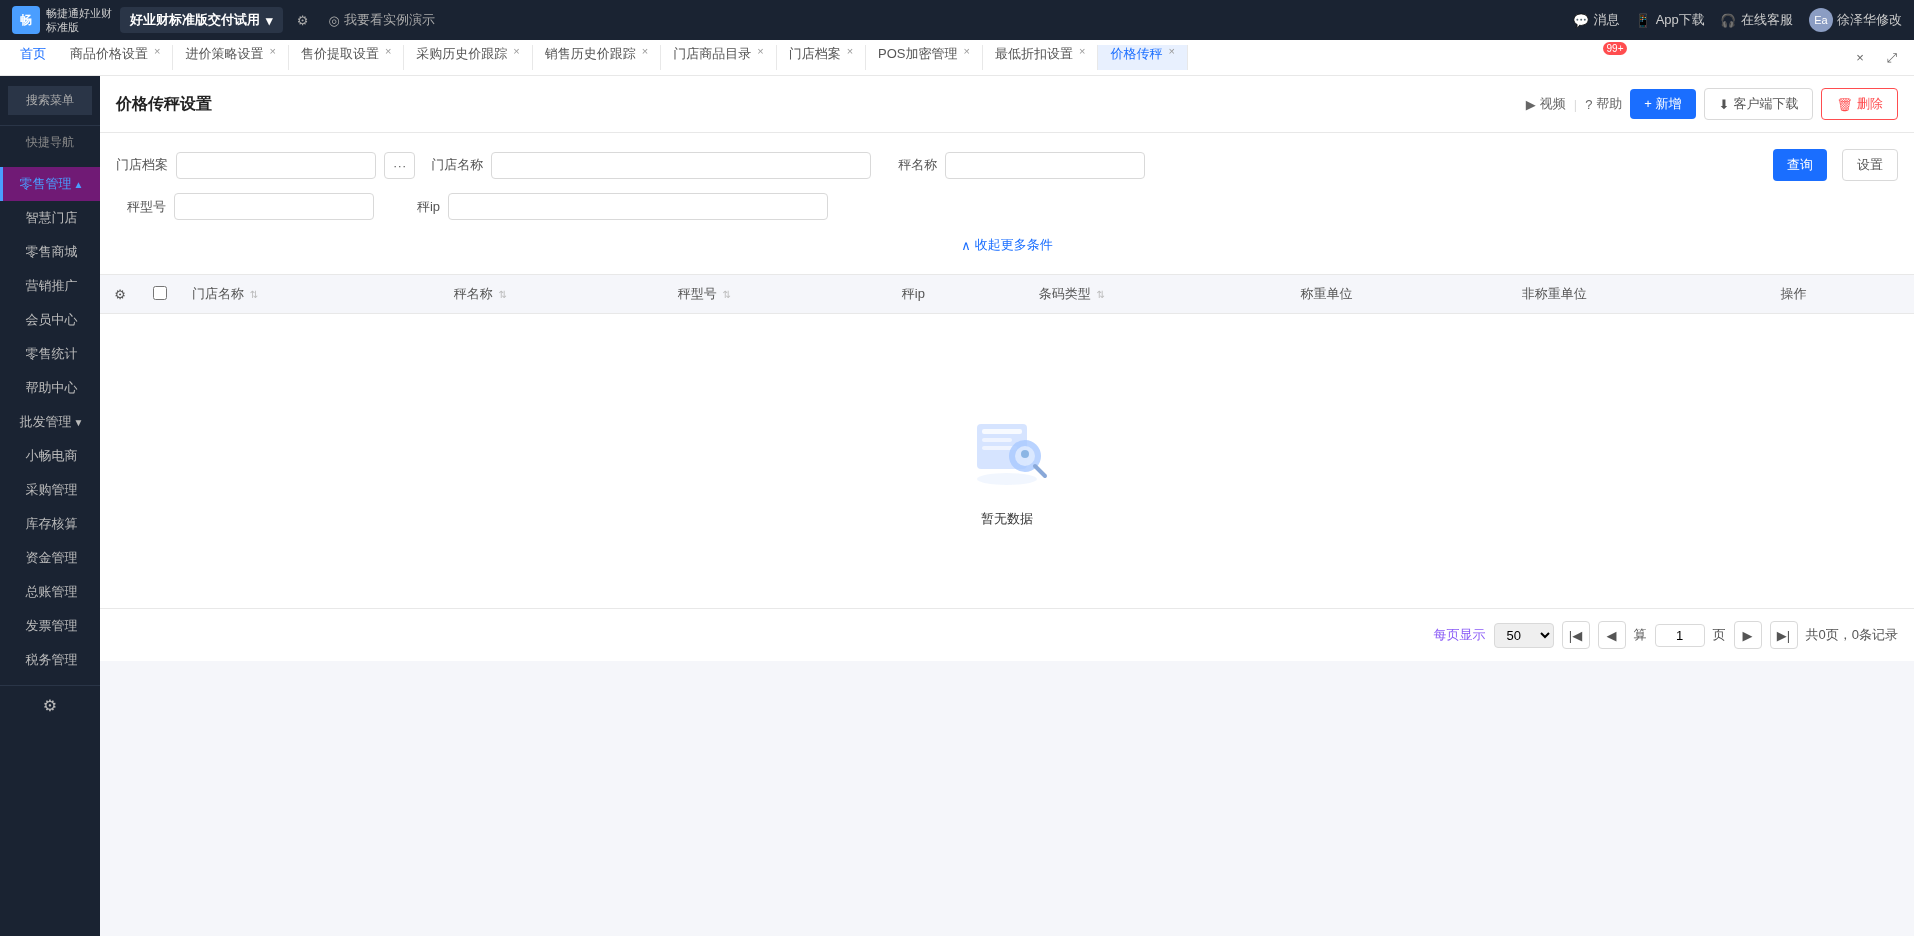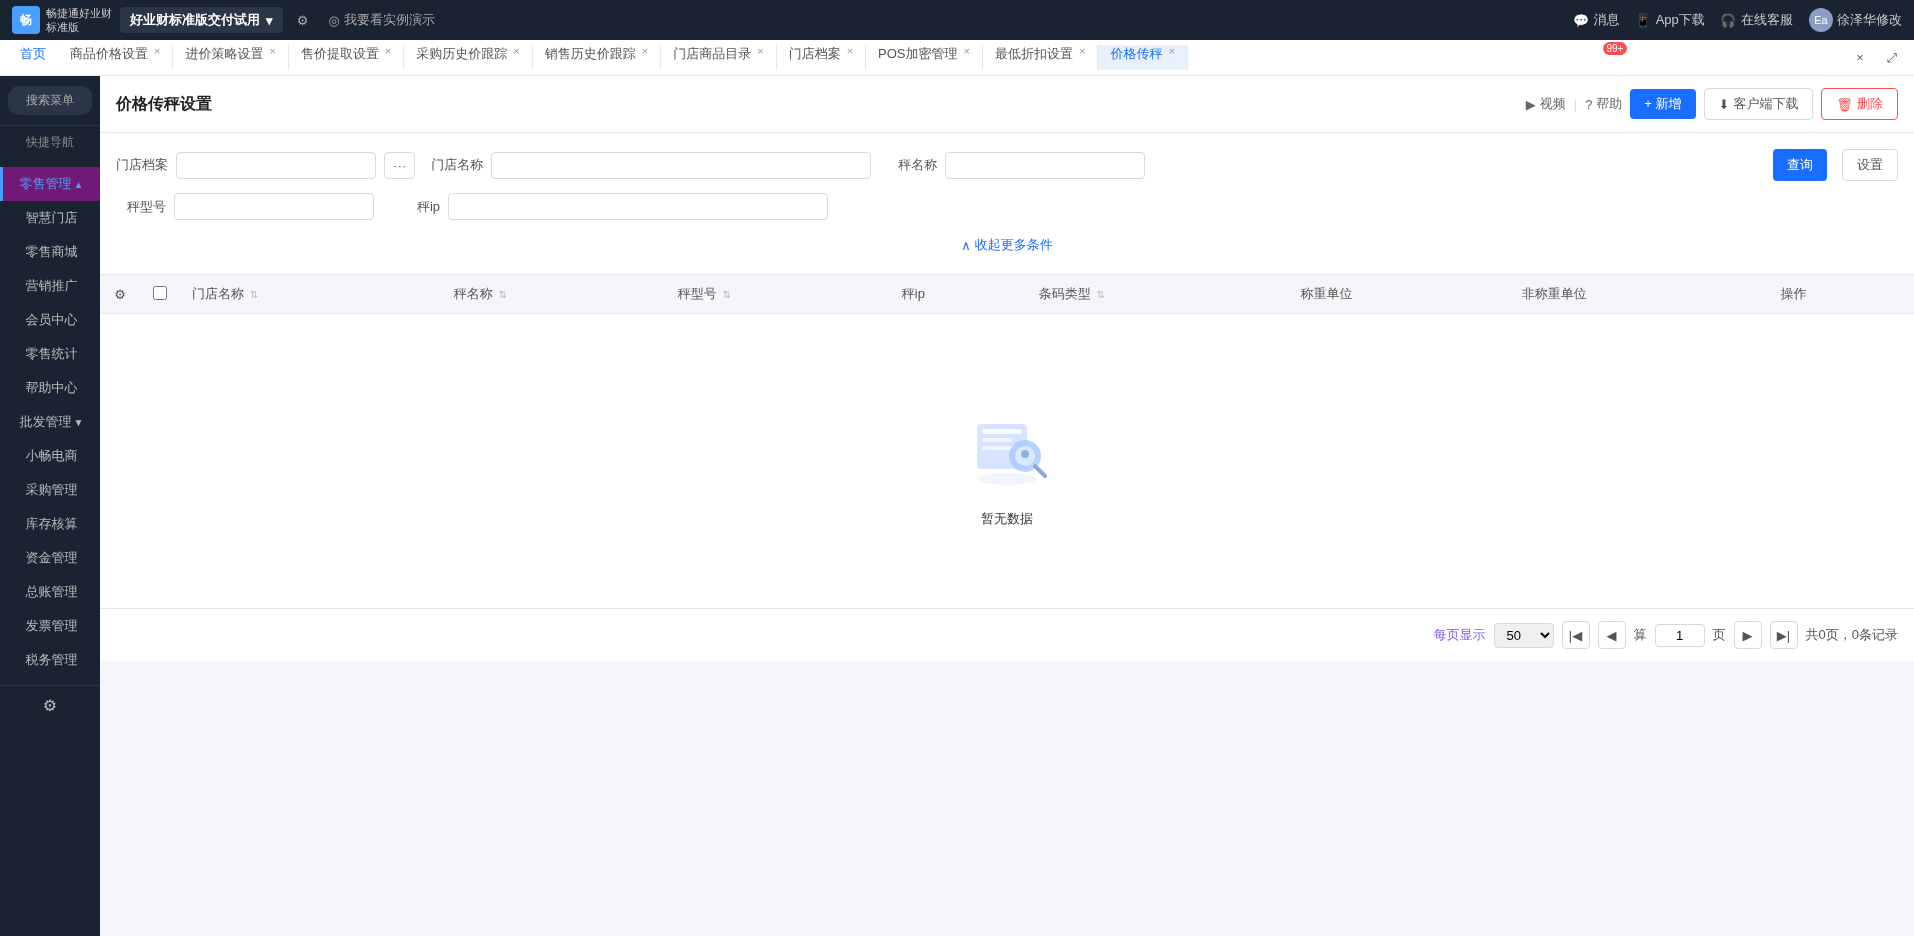--- a/index.html
+++ b/index.html
@@ -30,21 +30,21 @@
     .tab-bar-actions { margin-left: auto; display: flex; align-items: center; gap: 4px; }
     .tab-bar-btn { width: 28px; height: 28px; display: flex; align-items: center; justify-content: center; cursor: pointer; color: #666; }
 
     
     .main-layout { display: flex; flex: 1; overflow: hidden; }
 
     
     .sidebar { width: 100px; background: #1a2332; color: #fff; display: flex; flex-direction: column; flex-shrink: 0; overflow-y: auto; }
     .sidebar::-webkit-scrollbar { width: 0; }
     .sidebar-search { padding: 10px 8px; border-bottom: 1px solid #2a3547; }
-    .sidebar-search-btn { width: 100%; background: #2a3547; border: none; color: #aaa; border-radius: 11px; padding: 6px 16px; font-size: 12px; cursor: pointer; text-align: center; }
+    .sidebar-search-btn { width: 100%; background: #2a3547; border: none; color: #aaa; border-radius: 0; padding: 6px 16px; font-size: 12px; cursor: pointer; text-align: center; }
     .sidebar-nav { padding: 8px 0; }
     .sidebar-nav-item { padding: 8px 4px; text-align: center; font-size: 13px; color: #bbb; cursor: pointer; border-left: 3px solid transparent; }
     .sidebar-nav-item.active { color: #4a9eff; background: #701a75; border-left-color: #4a9eff; }
     .sidebar-nav-item.has-arrow { display: flex; align-items: center; justify-content: center; gap: 2px; }
     .sidebar-bottom { padding: 10px 4px; text-align: center; border-top: 1px solid #2a3547; }
     .settings-gear { color: #bbb; cursor: pointer; font-size: 16px; }
 
     
     .content { flex: 1; overflow: auto; background: #f5f6fa; }
     .page-container { padding: 0; }

